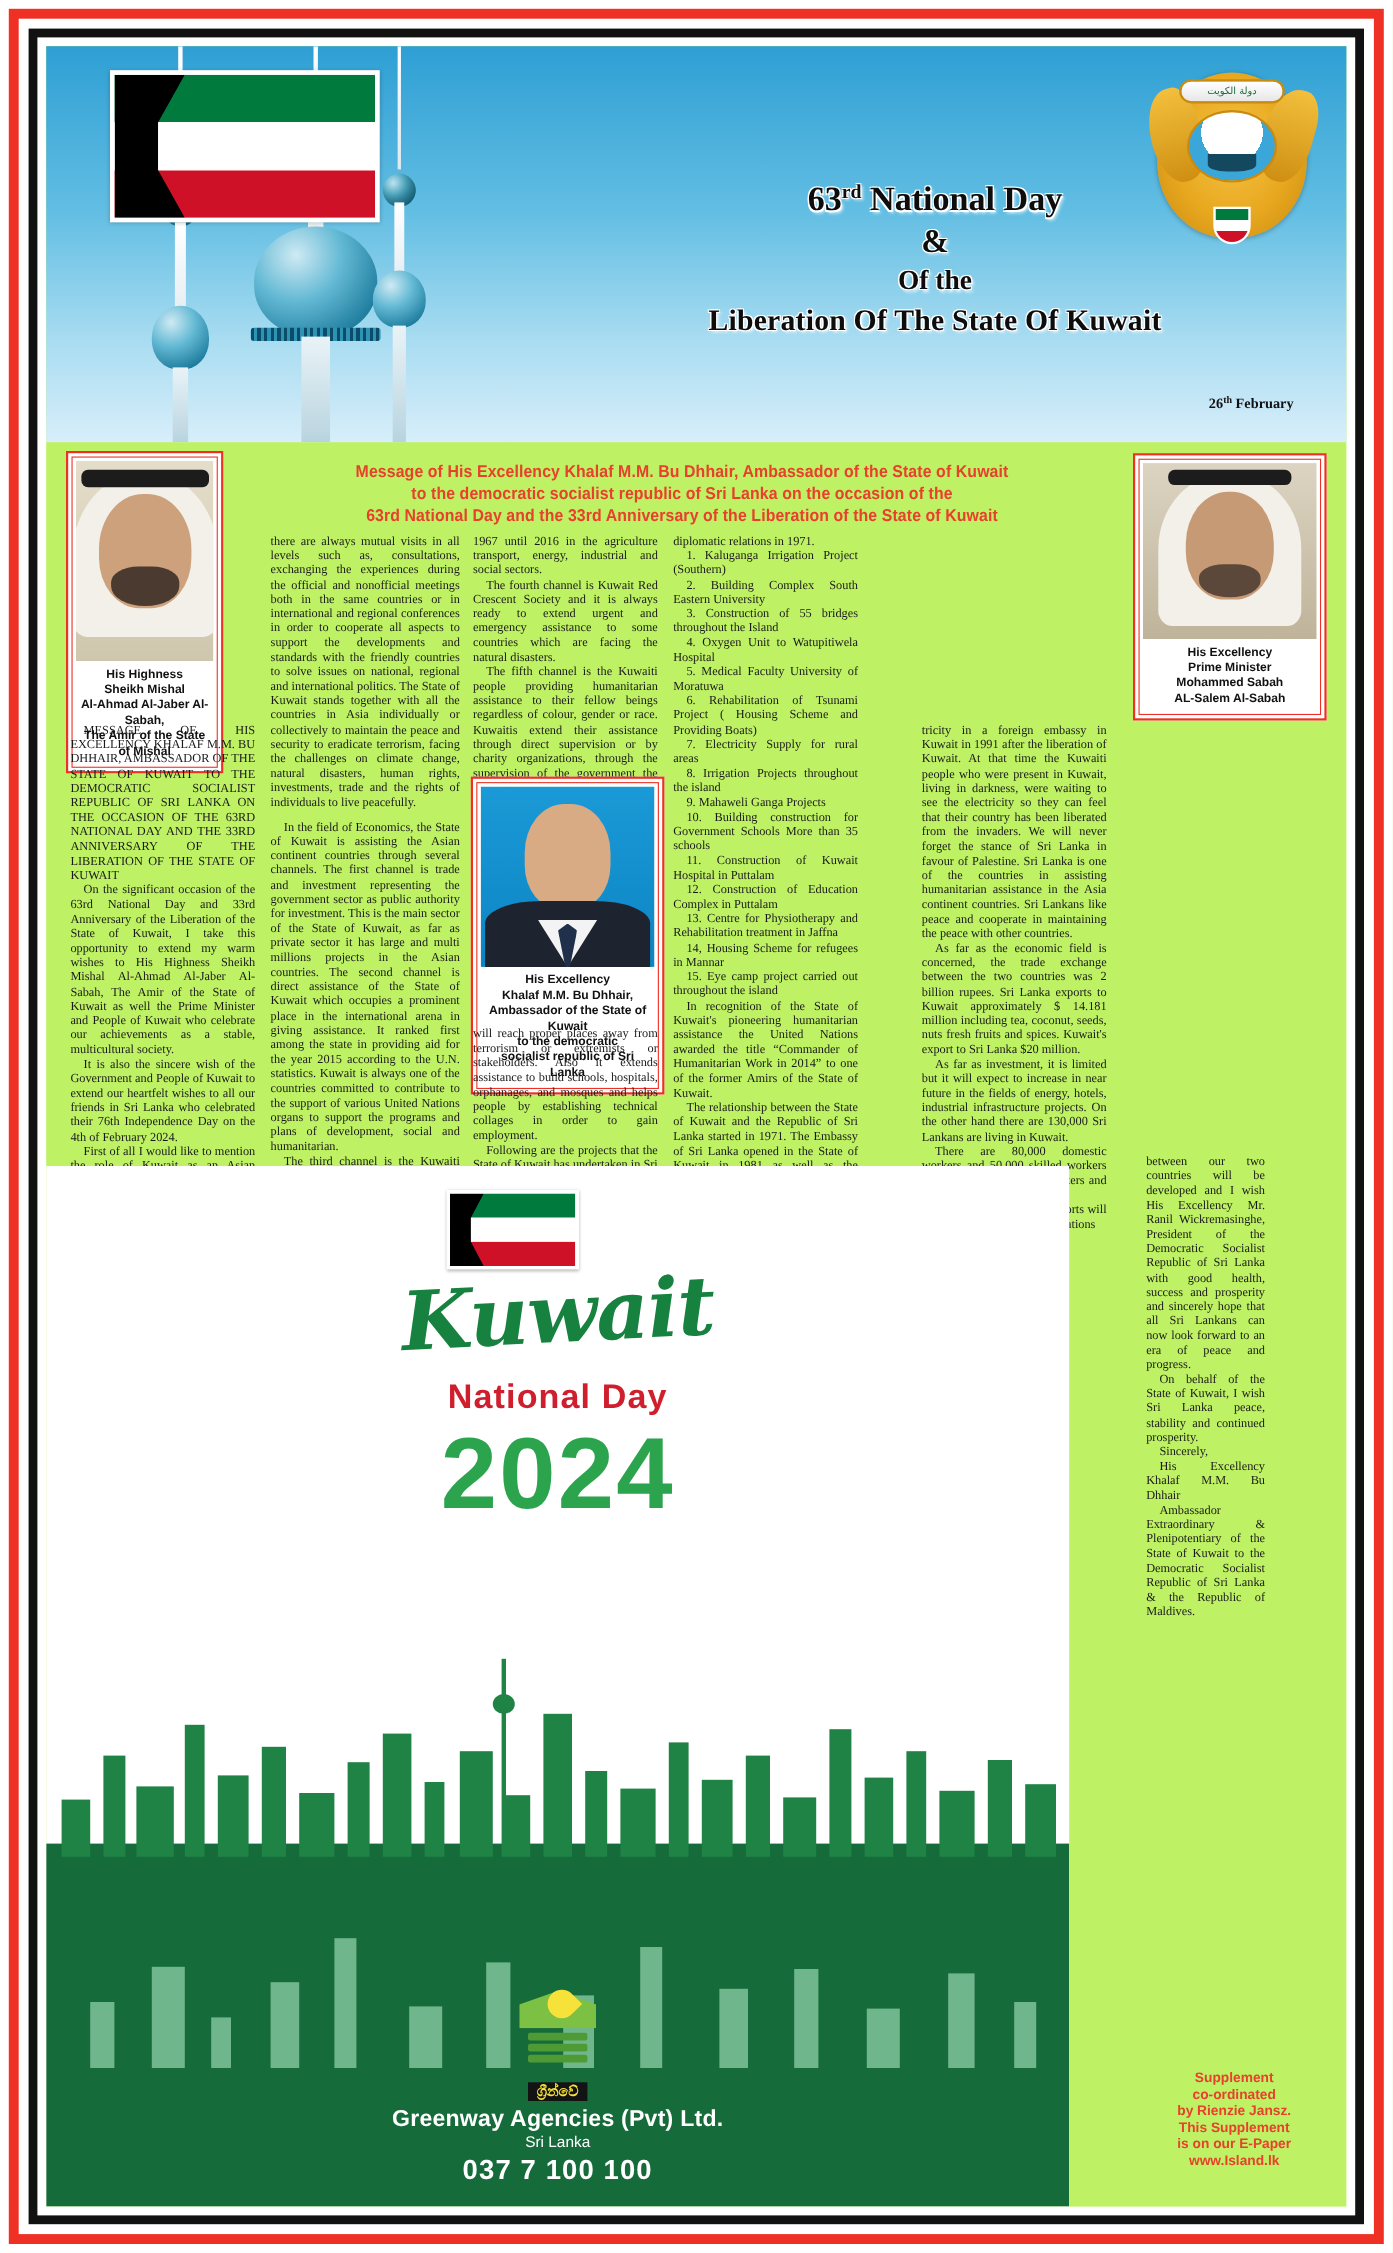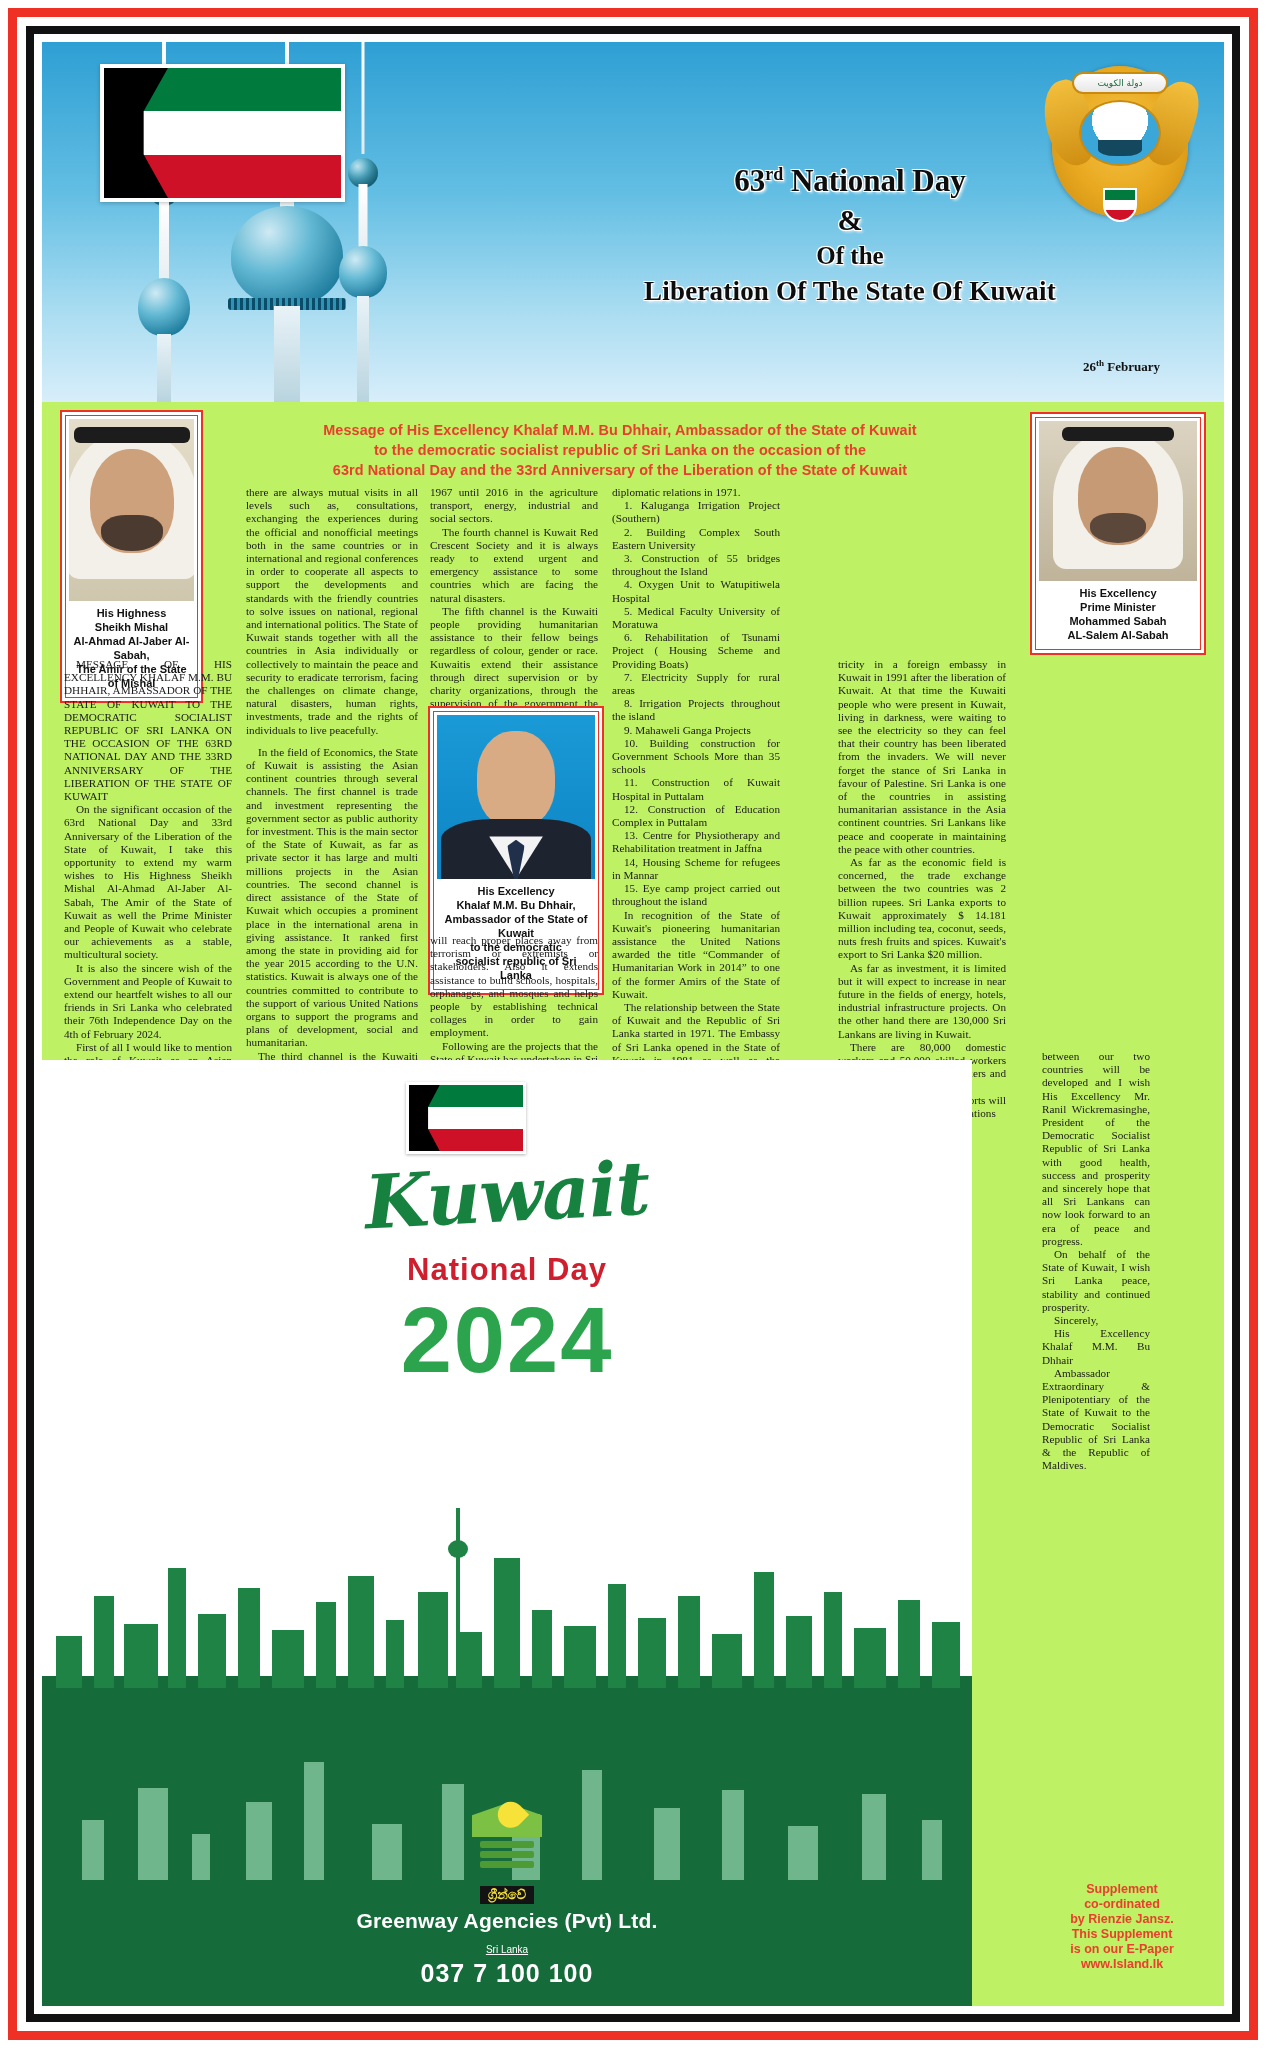--- a/index.html
+++ b/index.html
@@ -150,21 +150,21 @@
     font-weight:bold; color:#0d0d0d;
     text-shadow: 1px 1px 0 #fff, -1px -1px 0 #fff, 1px -1px 0 #fff, -1px 1px 0 #fff, 2px 2px 3px rgba(255,255,255,.9);
   }
   .hero-title .l1 { font-size:31px; line-height:40px; }
   .hero-title .l2 { font-size:30px; line-height:38px; }
   .hero-title .l3 { font-size:31px; line-height:40px; }
   .hero-title .l4 { font-size:25px; line-height:34px; }
   .hero-title .l5 { font-size:27px; line-height:36px; letter-spacing:.2px; }
   .hero-title sup { font-size:.58em; vertical-align: super; }
   .hero-date {
-    position:absolute; right:64px; top:316px;
+    position:absolute; right:48px; top:316px;
     font-family:"Liberation Serif", serif;
     font-size:13px; font-weight:bold; color:#111;
   }
   .hero-date sup { font-size:.7em; }
 
   
   .pf {
     border:2px solid #ee3124; background:#fff; padding:3px;
   }
   .pf-inner { border:1px solid #ee3124; padding:3px; }
@@ -307,21 +307,21 @@
   }
   .gw .mark .b1 { top:38px; }
   .gw .mark .b2 { top:48px; }
   .gw .mark .b3 { top:58px; }
   .gw .sin {
     display:inline-block; background:#131313; color:#f7e23a;
     font-family:"DejaVu Sans", sans-serif; font-size:13px;
     padding:1px 8px; margin-bottom:5px; font-weight:bold;
   }
   .gw .name { font-size:21px; font-weight:bold; letter-spacing:.2px; }
-  .gw .sl { font-size:10px; margin-top:11px;text-decoration:underline; }
+  .gw .sl { font-size:14px; margin-top:0; }
   .gw .tel { font-size:25px; font-weight:bold; margin-top:4px; letter-spacing:1px; }
 
   
   .credit {
     position:absolute; right:12px; bottom:34px; width:180px;
     text-align:center;
     font-family:"Liberation Sans", sans-serif;
     font-weight:bold; font-size:12.5px; line-height:15px;
     color:#e8402c;
   }

